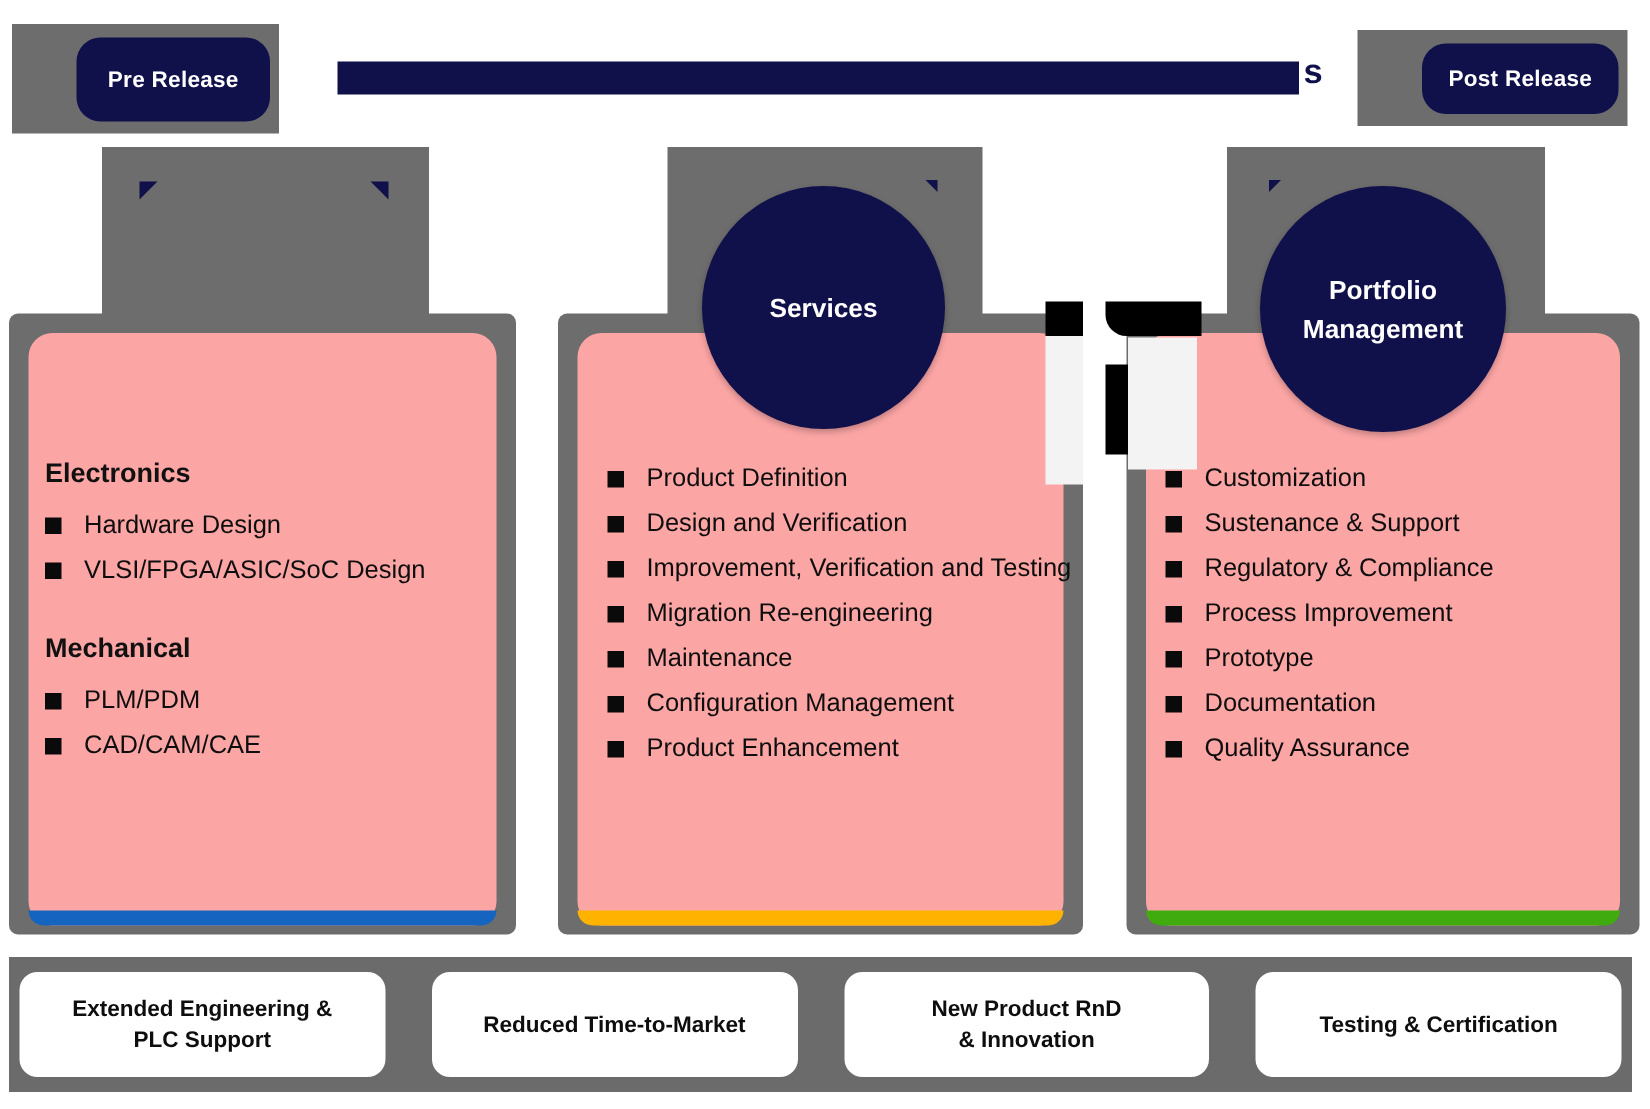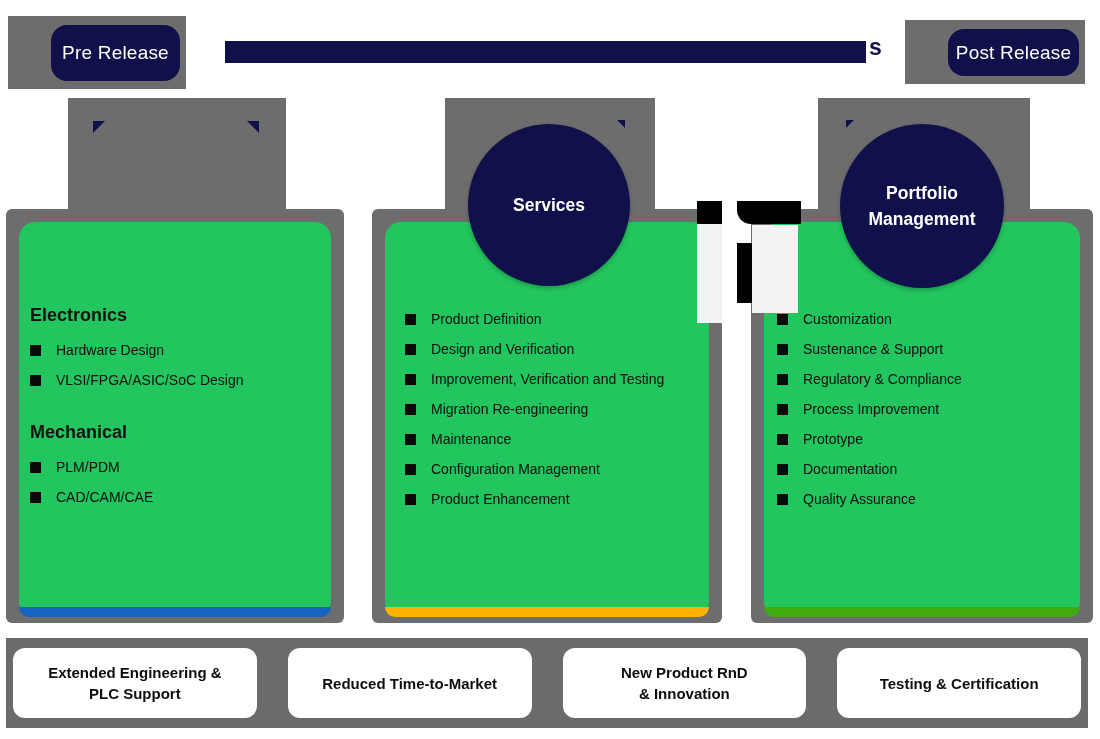--- a/index.html
+++ b/index.html
@@ -11,21 +11,21 @@
   .stage{
     position:relative;width:1100px;height:739px;background:#fff;
     font-family:"Liberation Sans",sans-serif;overflow:hidden;
   }
   
   .pill-frame{position:absolute;background:var(--frame);}
   .pill{
     position:absolute;left:6px;top:9px;right:6px;bottom:8px;
     background:var(--navy);border-radius:16px;
     display:flex;align-items:center;justify-content:center;
-    color:#fff;font-size:19px;font-weight:400;letter-spacing:.2px;margin-left:37px;
+    color:#fff;font-size:15px;font-weight:700;letter-spacing:.2px;margin-left:37px;
   }
   .title-bar{position:absolute;left:225px;top:41px;width:641px;height:22px;background:var(--navy);}
   .title-tail{
     position:absolute;left:869px;top:36px;color:var(--navy);
     font-size:23px;font-weight:700;line-height:1;
   }
   
   .colhead{position:absolute;top:98px;height:112px;background:var(--frame);z-index:0;}
   .tri{position:absolute;width:0;height:0;}
   .tri-l{border-top:12px solid var(--navy);border-right:12px solid transparent;}
@@ -35,28 +35,28 @@
   .circle{
     position:absolute;background:var(--navy);border-radius:50%;z-index:3;
     display:flex;align-items:center;justify-content:center;text-align:center;
     color:#fff;font-size:17.5px;font-weight:700;line-height:26px;white-space:pre-line;
     box-shadow:0 2px 4px rgba(0,0,0,.25);
   }
   
   .card{position:absolute;top:209px;height:414px;background:var(--frame);border-radius:6px;z-index:1;}
   .card-inner{
     position:absolute;left:13px;right:13px;top:13px;bottom:6px;
-    background:#22c55e;border-radius:16px;
+    background:#fca5a5;border-radius:16px;
   }
   .content{position:absolute;z-index:2;}
   .sec-h{height:30px;line-height:30px;font-size:18px;font-weight:700;color:#111;margin-bottom:5px;}
   .sec-h2{margin-top:22px;}
   .list .li{height:30px;display:flex;align-items:center;}
   .bullet{width:11px;height:11px;background:#0a0a0a;flex:0 0 11px;margin-right:15px;}
-  .li-text{font-size:14px;font-weight:500;color:#0e0e0e;white-space:nowrap;}
+  .li-text{font-size:17px;font-weight:500;color:#0e0e0e;white-space:nowrap;}
   .accent{
     position:absolute;left:0;right:0;bottom:0;height:10px;
     border-bottom-left-radius:14px;border-bottom-right-radius:14px;
   }
   
   .art{position:absolute;z-index:4;}
   .art-black{background:#000;}
   .art-gray{background:#f3f3f3;}
   
   .footer-band{

